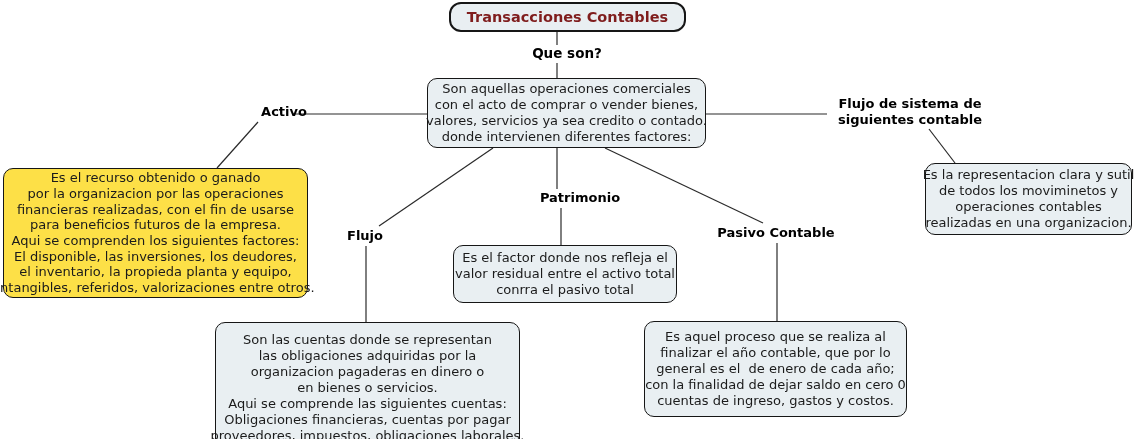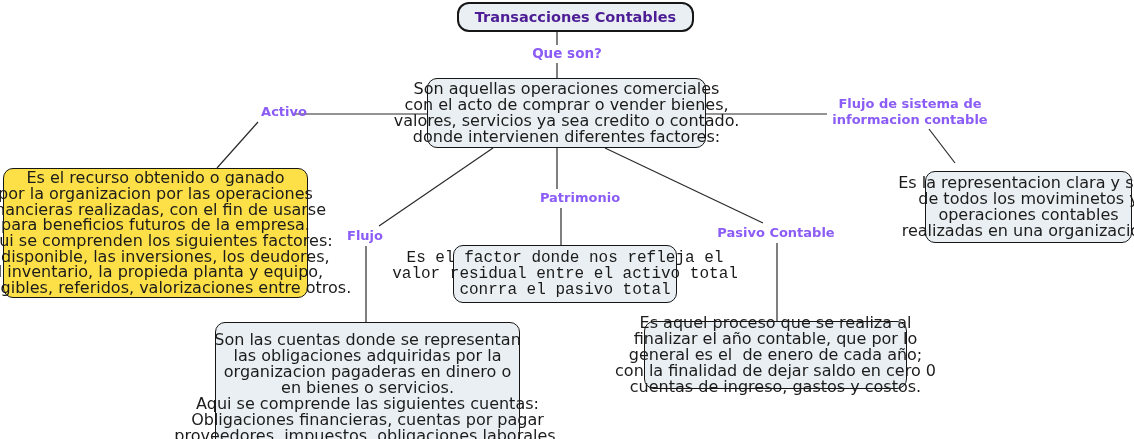--- a/index.html
+++ b/index.html
@@ -13,42 +13,42 @@
   #wires{position:absolute;left:0;top:0;width:1134px;height:439px;}
   #wires line{stroke:#2a2a2a;stroke-width:1.2;}
   .box{
     position:absolute;
     background:#e9eff2;
     border:1.5px solid #161616;
     border-radius:10px;
     display:flex;align-items:center;justify-content:center;
     text-align:center;
     white-space:pre;
-    font-size:16px;line-height:16px;
+    font-size:13px;line-height:16px;
     color:#1b1b1b;
     box-sizing:border-box;
     padding:0 2px;
   }
   .title-box{
     border-width:2px;border-radius:12px;
-    font-weight:bold;font-size:14.5px;color:#4c1d95;margin-left:8px;
+    font-weight:bold;font-size:14.5px;color:#7f1d1d;
   }
   .label{
     position:absolute;
     transform:translateX(-50%);
-    font-weight:bold;font-size:13px;color:#8b5cf6;
+    font-weight:bold;font-size:13px;color:#000000;
     white-space:pre;text-align:center;line-height:16px;
   }
   
   #node-title      {left:449px;top:2px;  width:237px;height:30px;}
   #node-central    {left:427px;top:78px; width:279px;height:70px;}
   #node-activo     {left:3px;  top:168px;width:305px;height:130px;line-height:15.7px;}
   #node-pasivo     {left:215px;top:322px;width:305px;height:132px;}
   #node-patrimonio {left:453px;top:245px;width:224px;height:58px;}
-  #node-cierre     {left:644px;top:321px;width:263px;height:68px;}
+  #node-cierre     {left:644px;top:321px;width:263px;height:96px;}
   #node-flujo      {left:925px;top:163px;width:207px;height:72px;}
   #label-queson    {left:567px;top:45px;font-size:13.5px;}
   #label-activo    {left:284px;top:104px;}
   #label-pasivo    {left:365px;top:228px;}
   #label-patrimonio{left:580px;top:190px;}
   #label-cierre    {left:776px;top:225px;}
   #label-flujo     {left:910px;top:96px;}
 </style>
 </head>
 <body>
@@ -92,31 +92,31 @@
   <div id="label-pasivo" class="label">Flujo</div>
   <div id="node-pasivo" class="box" style="background: rgb(233, 239, 242); border-color: rgb(22, 22, 22);">Son las cuentas donde se representan
 las obligaciones adquiridas por la
 organizacion pagaderas en dinero o
 en bienes o servicios.
 Aqui se comprende las siguientes cuentas:
 Obligaciones financieras, cuentas por pagar
 proveedores, impuestos, obligaciones laborales.</div>
 
   <div id="label-patrimonio" class="label">Patrimonio</div>
-  <div id="node-patrimonio" class="box" style="background: rgb(233, 239, 242); border-color: rgb(22, 22, 22); font-family: Liberation Mono, monospace;">Es el factor donde nos refleja el
+  <div id="node-patrimonio" class="box" style="background: rgb(233, 239, 242); border-color: rgb(22, 22, 22);">Es el factor donde nos refleja el
 valor residual entre el activo total
 conrra el pasivo total</div>
 
   <div id="label-cierre" class="label">Pasivo Contable</div>
   <div id="node-cierre" class="box" style="background: rgb(233, 239, 242); border-color: rgb(22, 22, 22);">Es aquel proceso que se realiza al
 finalizar el año contable, que por lo
 general es el  de enero de cada año;
 con la finalidad de dejar saldo en cero 0
 cuentas de ingreso, gastos y costos.</div>
 
   <div id="label-flujo" class="label">Flujo de sistema de
-informacion contable</div>
-  <div id="node-flujo" class="box" style="background: rgb(233, 239, 242); border-color: rgb(22, 22, 22); margin-top: 8px;">Es la representacion clara y sutil
+siguientes contable</div>
+  <div id="node-flujo" class="box" style="background: rgb(233, 239, 242); border-color: rgb(22, 22, 22);">Es la representacion clara y sutil
 de todos los moviminetos y
 operaciones contables
 realizadas en una organizacion.</div>
 
 </div>
 
 </body></html>

